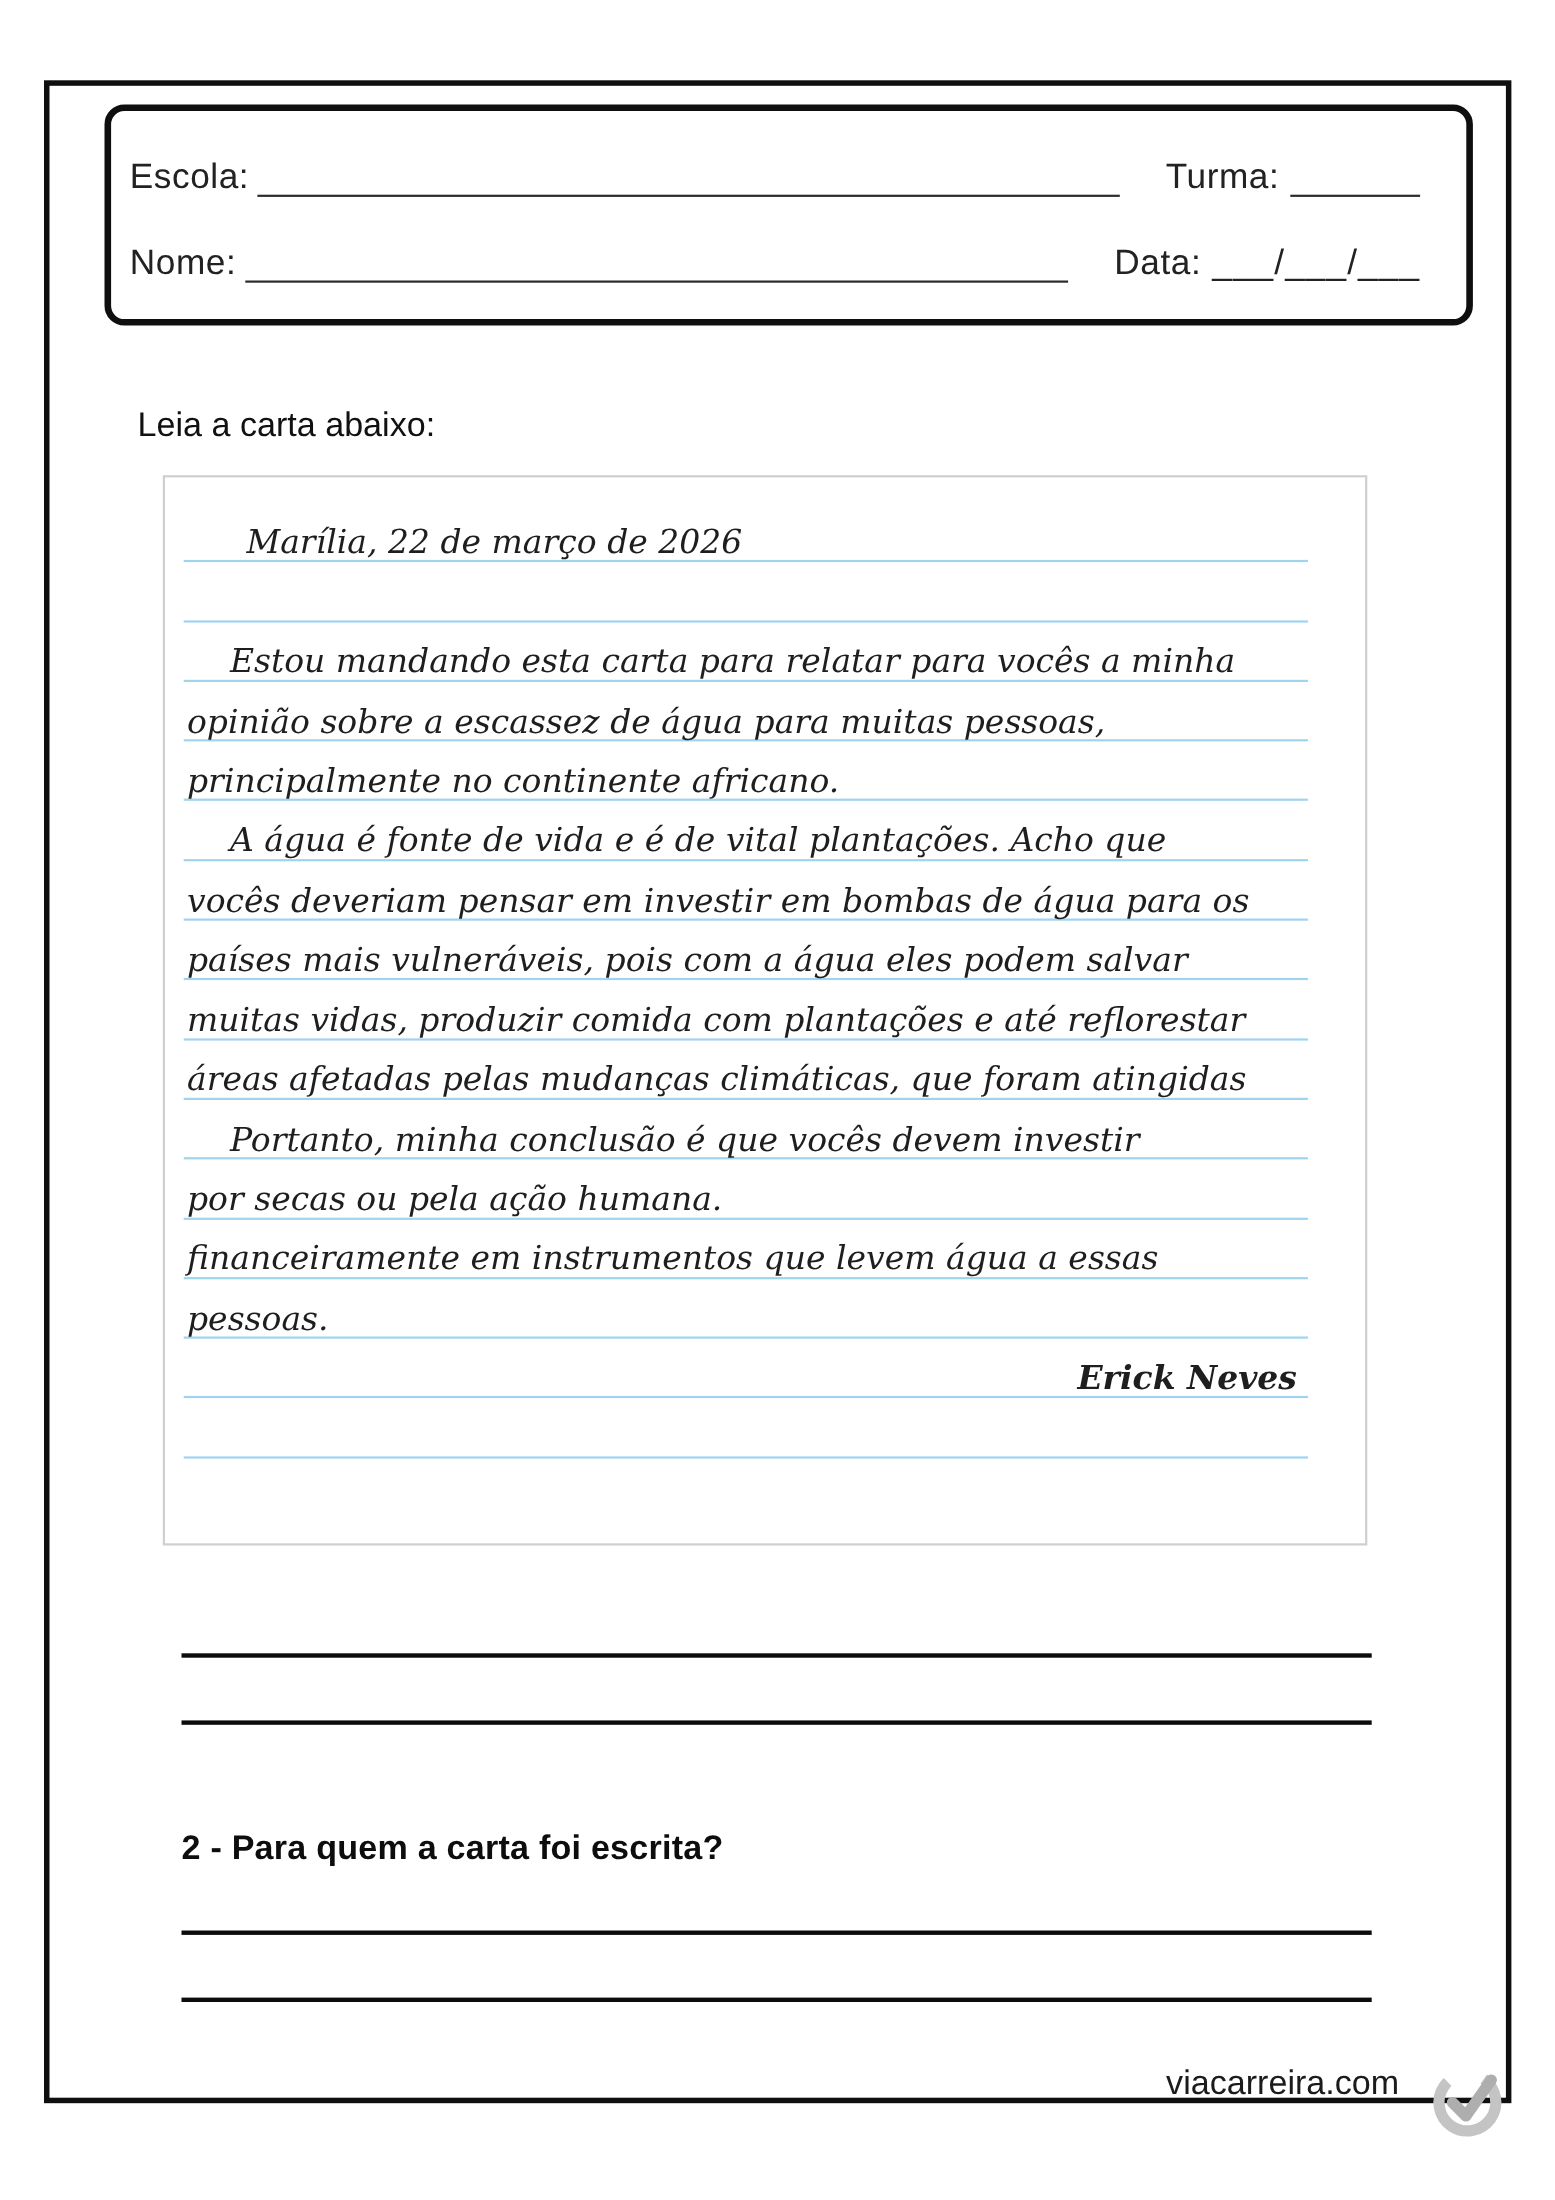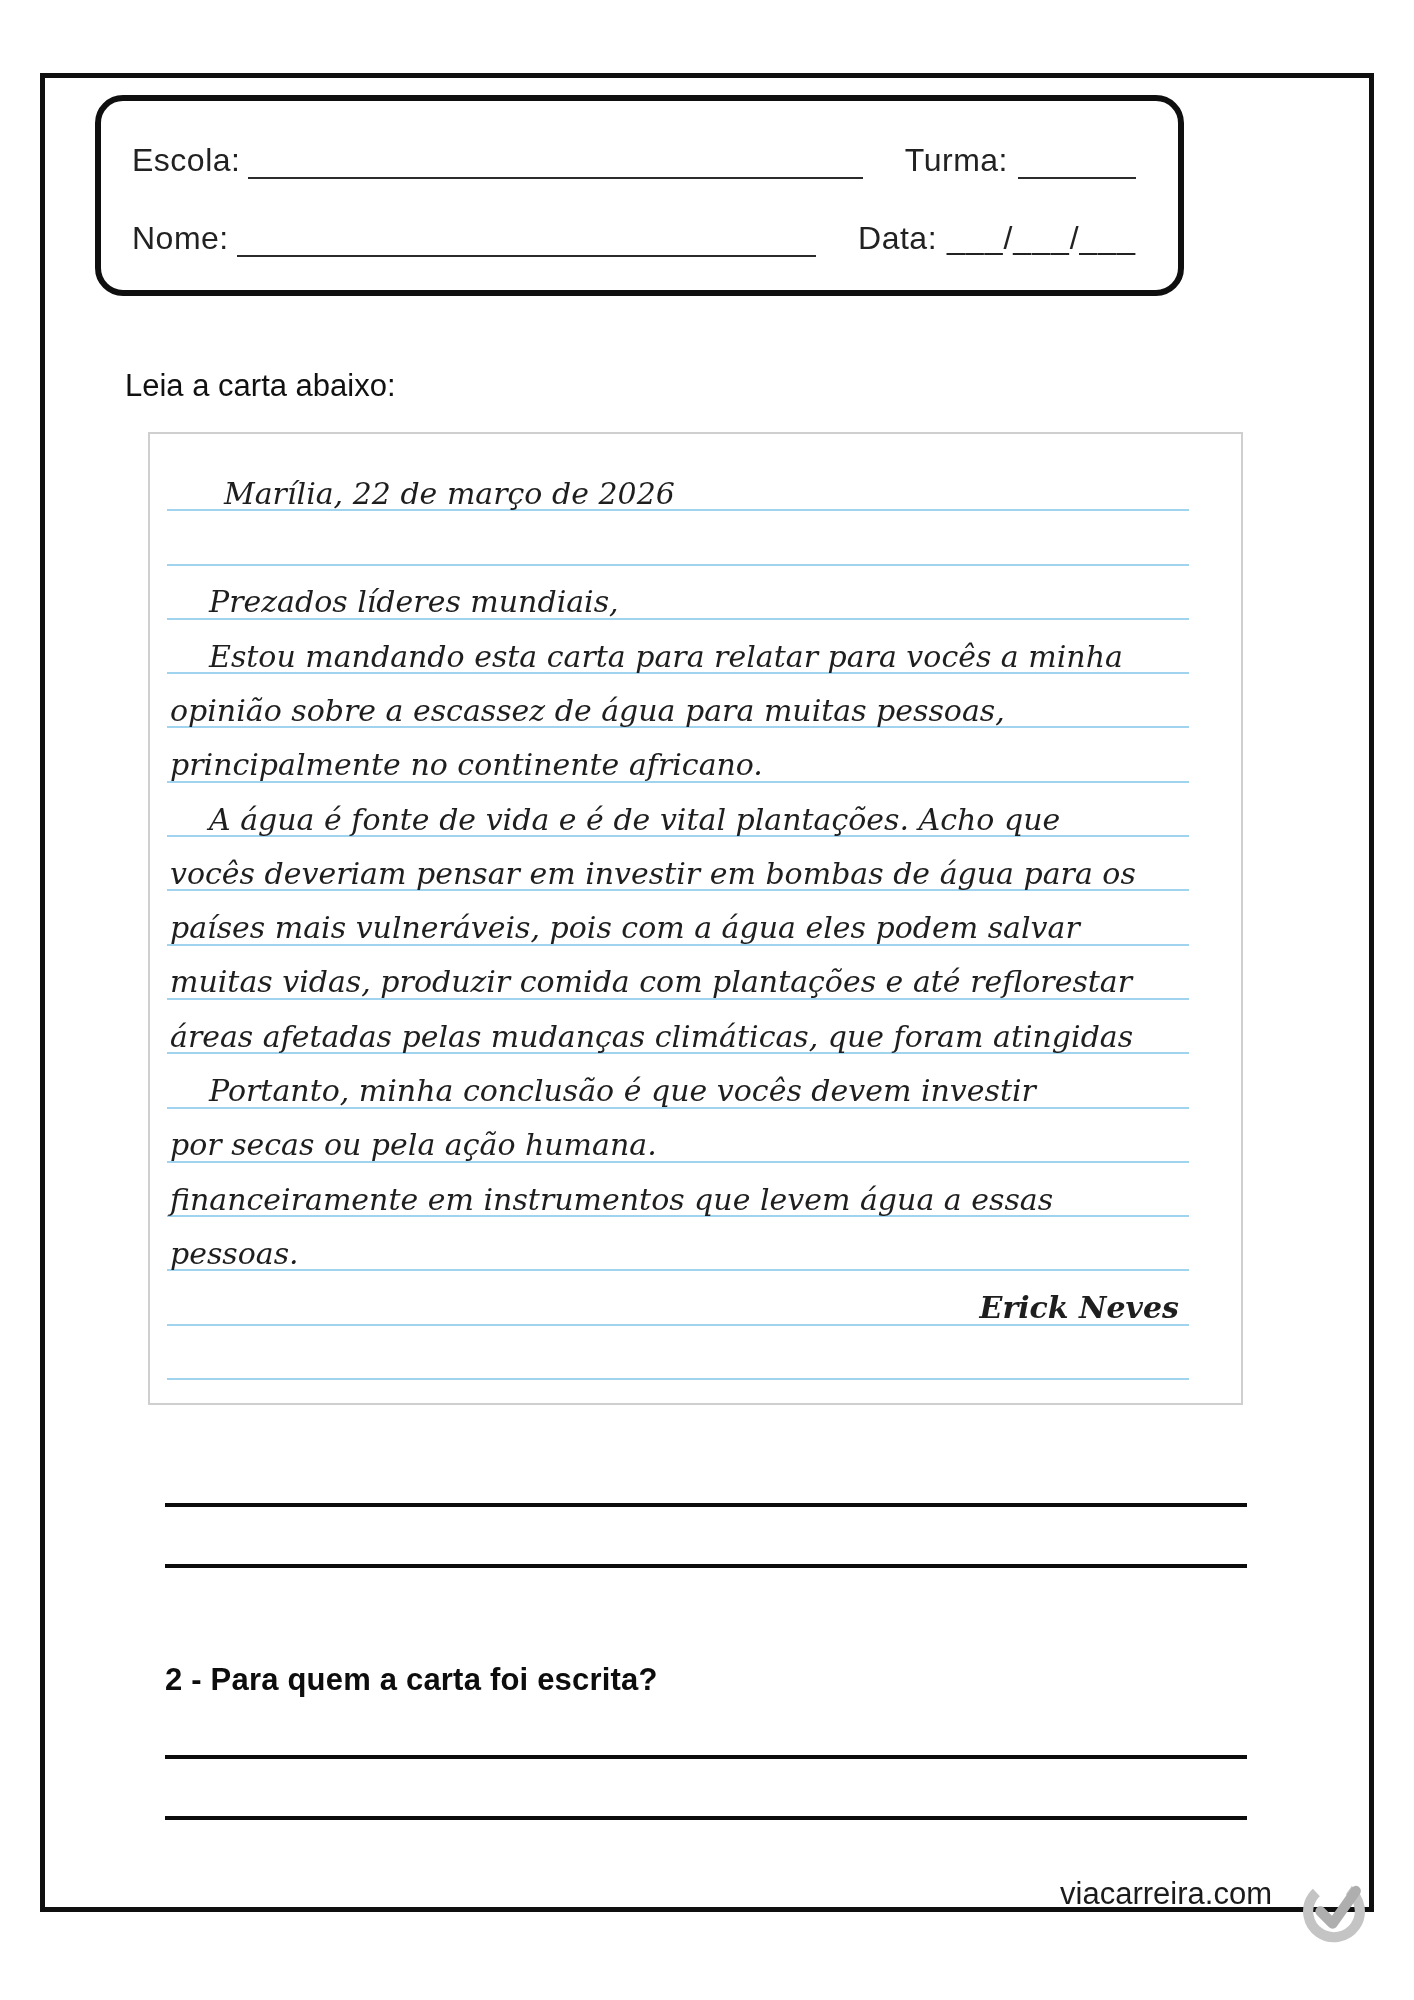--- a/index.html
+++ b/index.html
@@ -11,24 +11,24 @@
     color:#1a1a1a;
     overflow:hidden;
   }
   
   .page-frame{
     position:absolute;left:40px;top:73px;width:1334px;height:1839px;
     border:5px solid #0f0f0f;box-sizing:border-box;background:#ffffff;
   }
   
   .header-box{
-    position:absolute;left:95px;top:95px;width:1089px;height:201px;
-    border:6px solid #0f0f0f;border-radius:28px;box-sizing:border-box;
+    position:absolute;left:95px;top:95px;width:1244px;height:201px;
+    border:6px solid #0f0f0f;border-radius:18px;box-sizing:border-box;
     background:#ffffff;
-    padding:30px 42px 0 31px;
+    padding:30px 42px 0 17px;
     display:flex;flex-direction:column;justify-content:flex-start;
   }
   .header-row{display:flex;align-items:flex-end;font-weight:300;font-size:32px;color:#222;}
   .header-row.first{margin-top:6px;}
   .header-row.second{margin-top:36px;}
   .h-label{white-space:nowrap;letter-spacing:.5px;}
   .fill-line{flex:1;height:40px;border-bottom:2.5px solid #2b2b2b;margin:0 8px;}
   .short-line{width:118px;height:40px;border-bottom:2.5px solid #2b2b2b;margin-left:10px;}
   .h-gap{width:34px;}
   .data-slashes{white-space:nowrap;letter-spacing:1px;margin-left:10px;}
@@ -96,23 +96,20 @@
 
   <div class="letter-paper">
     <div>
         <div class="letter-line ls-date">
     <span class="lt">Marília, 22 de março de 2026</span>
   </div>
         <div class="letter-line ls-blank">
     <span class="lt"></span>
   </div>
         <div class="letter-line ls-paragraph">
-    <span class="lt">Prezados líderes mundiais,</span>
-  </div>
-        <div class="letter-line ls-paragraph">
     <span class="lt">Estou mandando esta carta para relatar para vocês a minha</span>
   </div>
         <div class="letter-line ls-continuation">
     <span class="lt">opinião sobre a escassez de água para muitas pessoas,</span>
   </div>
         <div class="letter-line ls-continuation">
     <span class="lt">principalmente no continente africano.</span>
   </div>
         <div class="letter-line ls-paragraph">
     <span class="lt">A água é fonte de vida e é de vital plantações. Acho que</span>

